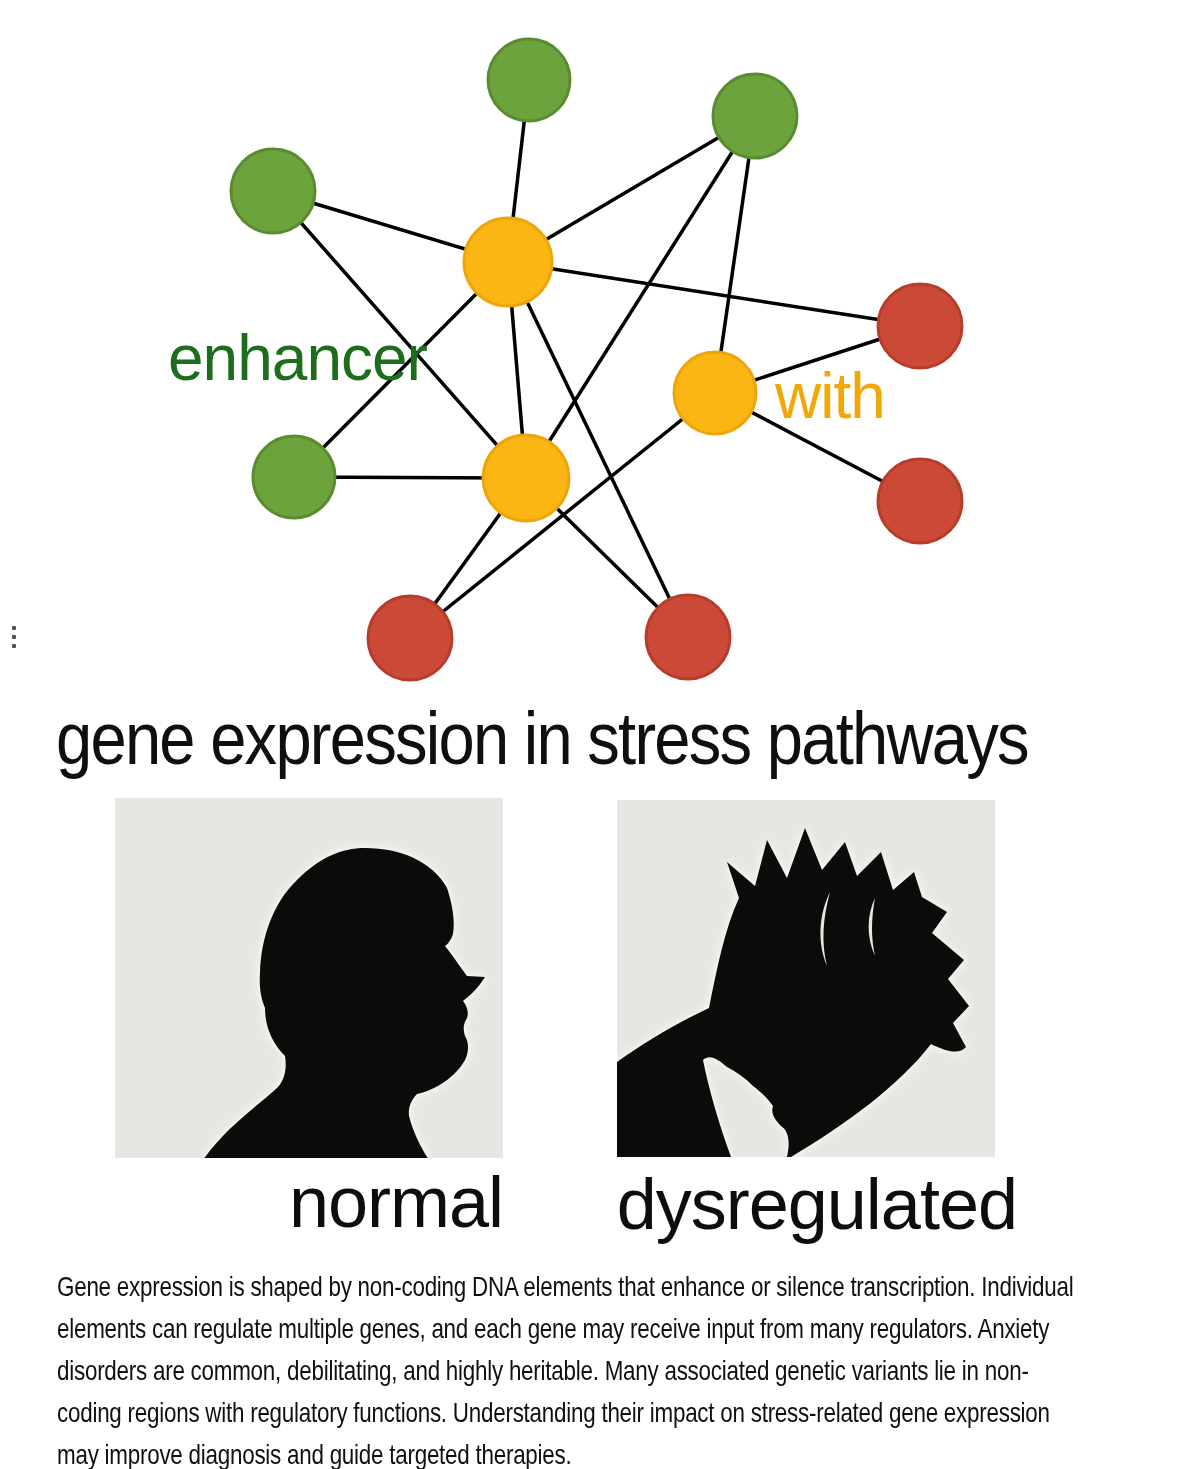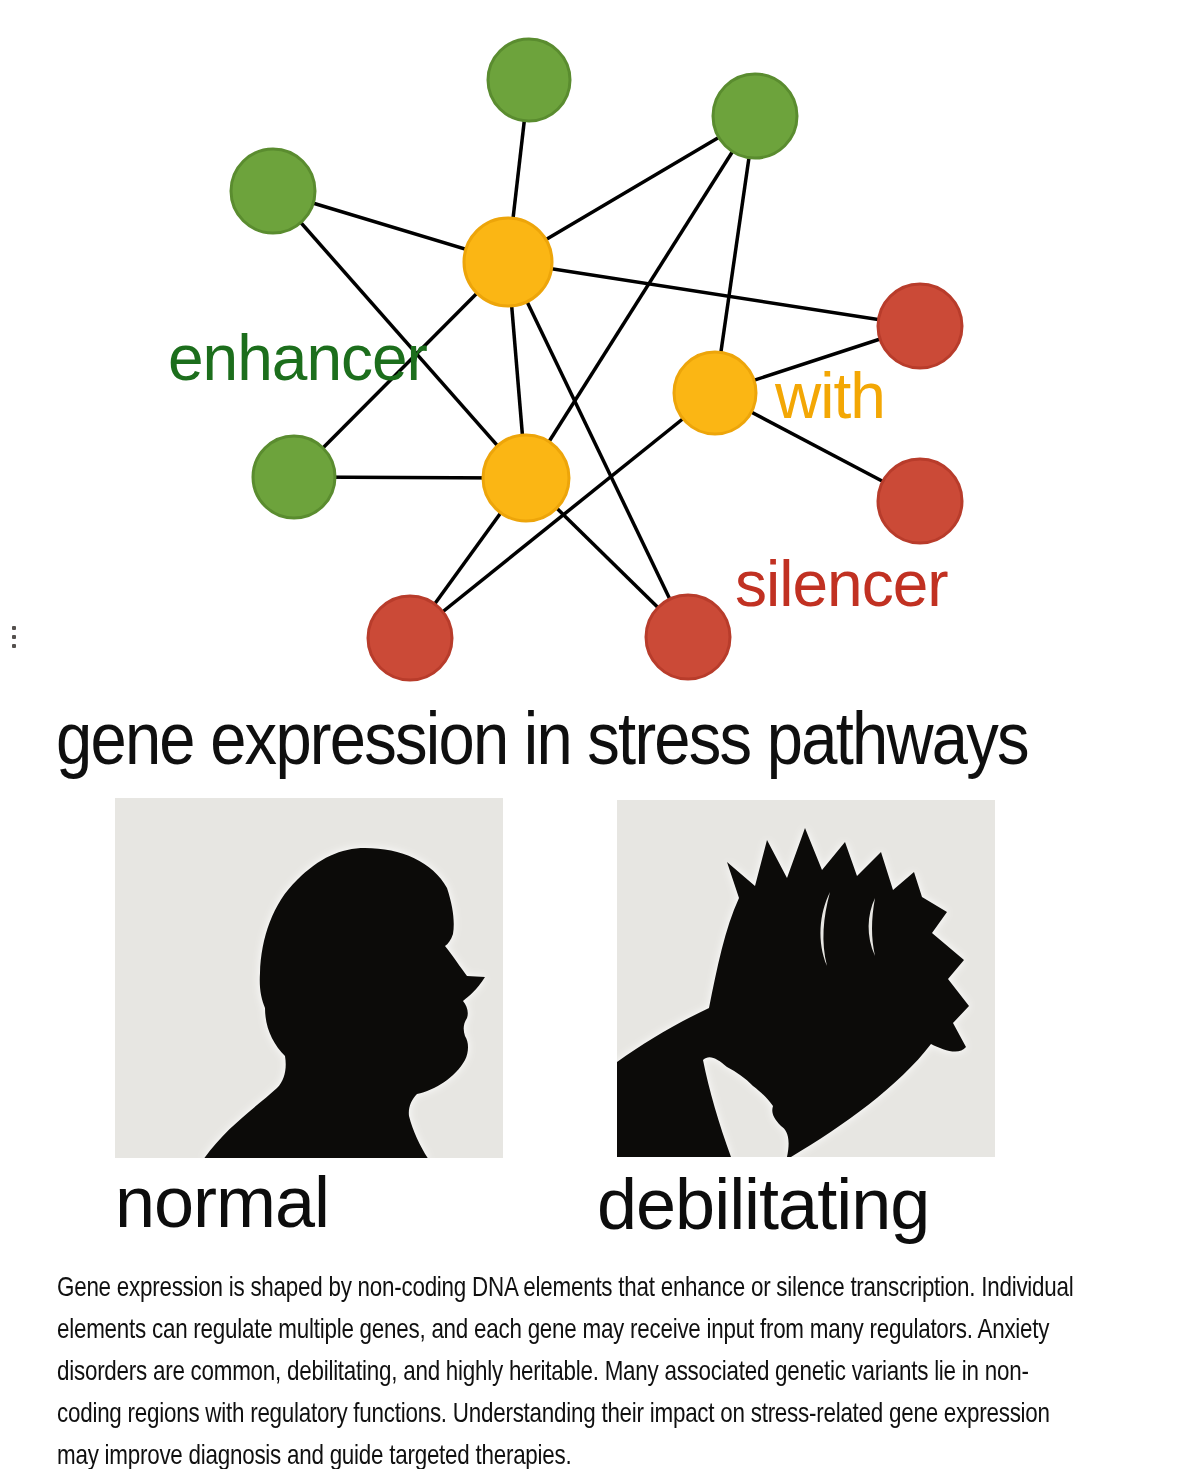--- a/index.html
+++ b/index.html
@@ -16,21 +16,21 @@
     position:absolute;left:56px;top:700px;font-size:74px;color:#0f0f0f;
     white-space:nowrap;letter-spacing:-2px;line-height:1.05;
     transform:scaleX(0.88);transform-origin:left top;
   }
   .panel{position:absolute;background:#e7e6e2;}
   .panel-left{left:115px;top:798px;width:388px;height:360px;}
   .panel-right{left:617px;top:800px;width:378px;height:357px;}
   .panel svg{display:block;}
   .panel-label{
     position:absolute;color:#0d0d0d;font-size:72px;letter-spacing:-1px;
-    text-align:left;line-height:1;white-space:nowrap;
+    text-align:right;line-height:1;white-space:nowrap;
   }
   .lbl-normal{left:115px;top:1166px;width:388px;}
   .lbl-dysregulated{left:597px;top:1168px;width:420px;}
   .caption{
     position:absolute;left:57px;top:1266px;width:1400px;color:#101010;
     font-size:28px;letter-spacing:-0.3px;
     transform:scaleX(0.80);transform-origin:left top;
   }
   .caption .cap-line{white-space:nowrap;height:42px;line-height:42px;}
   .drag-dots{position:absolute;left:12px;top:626px;width:5px;height:22px;
@@ -73,21 +73,20 @@
       <circle cx="715" cy="393" r="41" fill="#fbb614" stroke="#eda50a" stroke-width="3"></circle>
       <circle cx="526" cy="478" r="43" fill="#fbb614" stroke="#eda50a" stroke-width="3"></circle>
       <circle cx="920" cy="326" r="42" fill="#cb4a37" stroke="#b83c2b" stroke-width="3"></circle>
       <circle cx="920" cy="501" r="42" fill="#cb4a37" stroke="#b83c2b" stroke-width="3"></circle>
       <circle cx="410" cy="638" r="42" fill="#cb4a37" stroke="#b83c2b" stroke-width="3"></circle>
       <circle cx="688" cy="637" r="42" fill="#cb4a37" stroke="#b83c2b" stroke-width="3"></circle>
     </svg>
 
   <div class="net-label lbl-enhancer" style="color: rgb(28, 110, 28);">enhancer</div>
   <div class="net-label lbl-gene" style="color: rgb(243, 167, 5);">with</div>
-  <div class="net-label lbl-silencer" style="color: rgb(193, 49, 34);">silencer</div>
 
   <div class="fig-title">gene expression in stress pathways</div>
 
   <div class="panel panel-left">
     <svg width="388" height="360" viewBox="0 0 388 360">
       <defs>
           <filter id="glowL" x="-20%" y="-20%" width="140%" height="140%">
         <feGaussianBlur stdDeviation="4"></feGaussianBlur>
           </filter>
         </defs>
@@ -124,21 +123,21 @@
           L330,112 L315,133 L347,160 L331,179 L352,206 L336,223 L349,247 C342,256 326,250 314,244
           C282,286 226,326 174,357 L170,357 C174,338 170,330 164,326 C156,318 154,312 156,306
           C150,298 144,292 136,286 C128,278 120,272 110,267 C100,258 92,254 86,260 C92,290 102,324 114,357 Z"></path>
         <path fill="#e7e6e2" d="M213,92 C206,118 204,142 210,166 C200,142 202,114 213,92 Z"></path>
         <path fill="#e7e6e2" d="M258,98 C254,120 254,138 258,156 C249,136 250,115 258,98 Z"></path>
       </g>
     </svg>
   </div>
 
   <div class="panel-label lbl-normal">normal</div>
-  <div class="panel-label lbl-dysregulated">debilitating</div>
+  <div class="panel-label lbl-dysregulated">dysregulated</div>
 
   <div class="caption">
     <div class="cap-line">Gene expression is shaped by non-coding DNA elements that enhance or silence transcription. Individual</div>
     <div class="cap-line">elements can regulate multiple genes, and each gene may receive input from many regulators. Anxiety</div>
     <div class="cap-line">disorders are common, debilitating, and highly heritable. Many associated genetic variants lie in non-</div>
     <div class="cap-line">coding regions with regulatory functions. Understanding their impact on stress-related gene expression</div>
     <div class="cap-line">may improve diagnosis and guide targeted therapies.</div>
   </div>
 
 </div>

